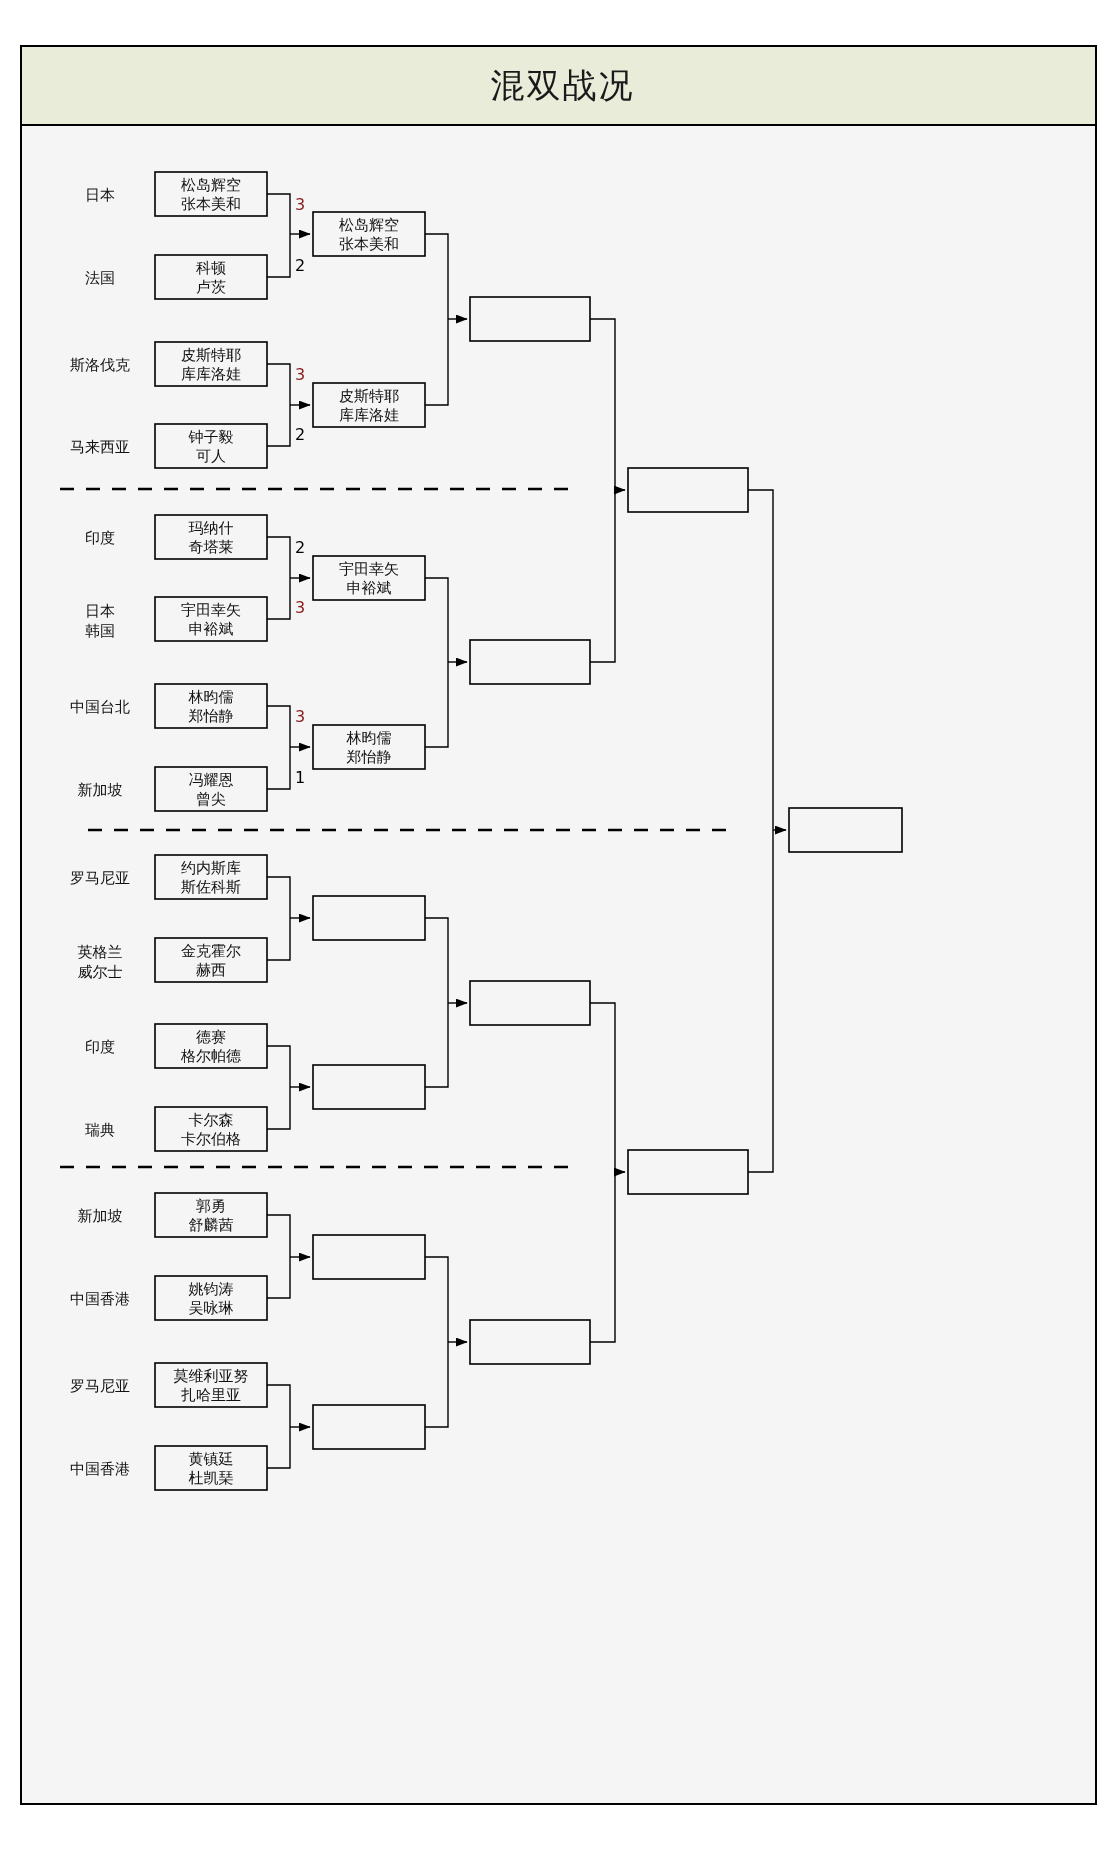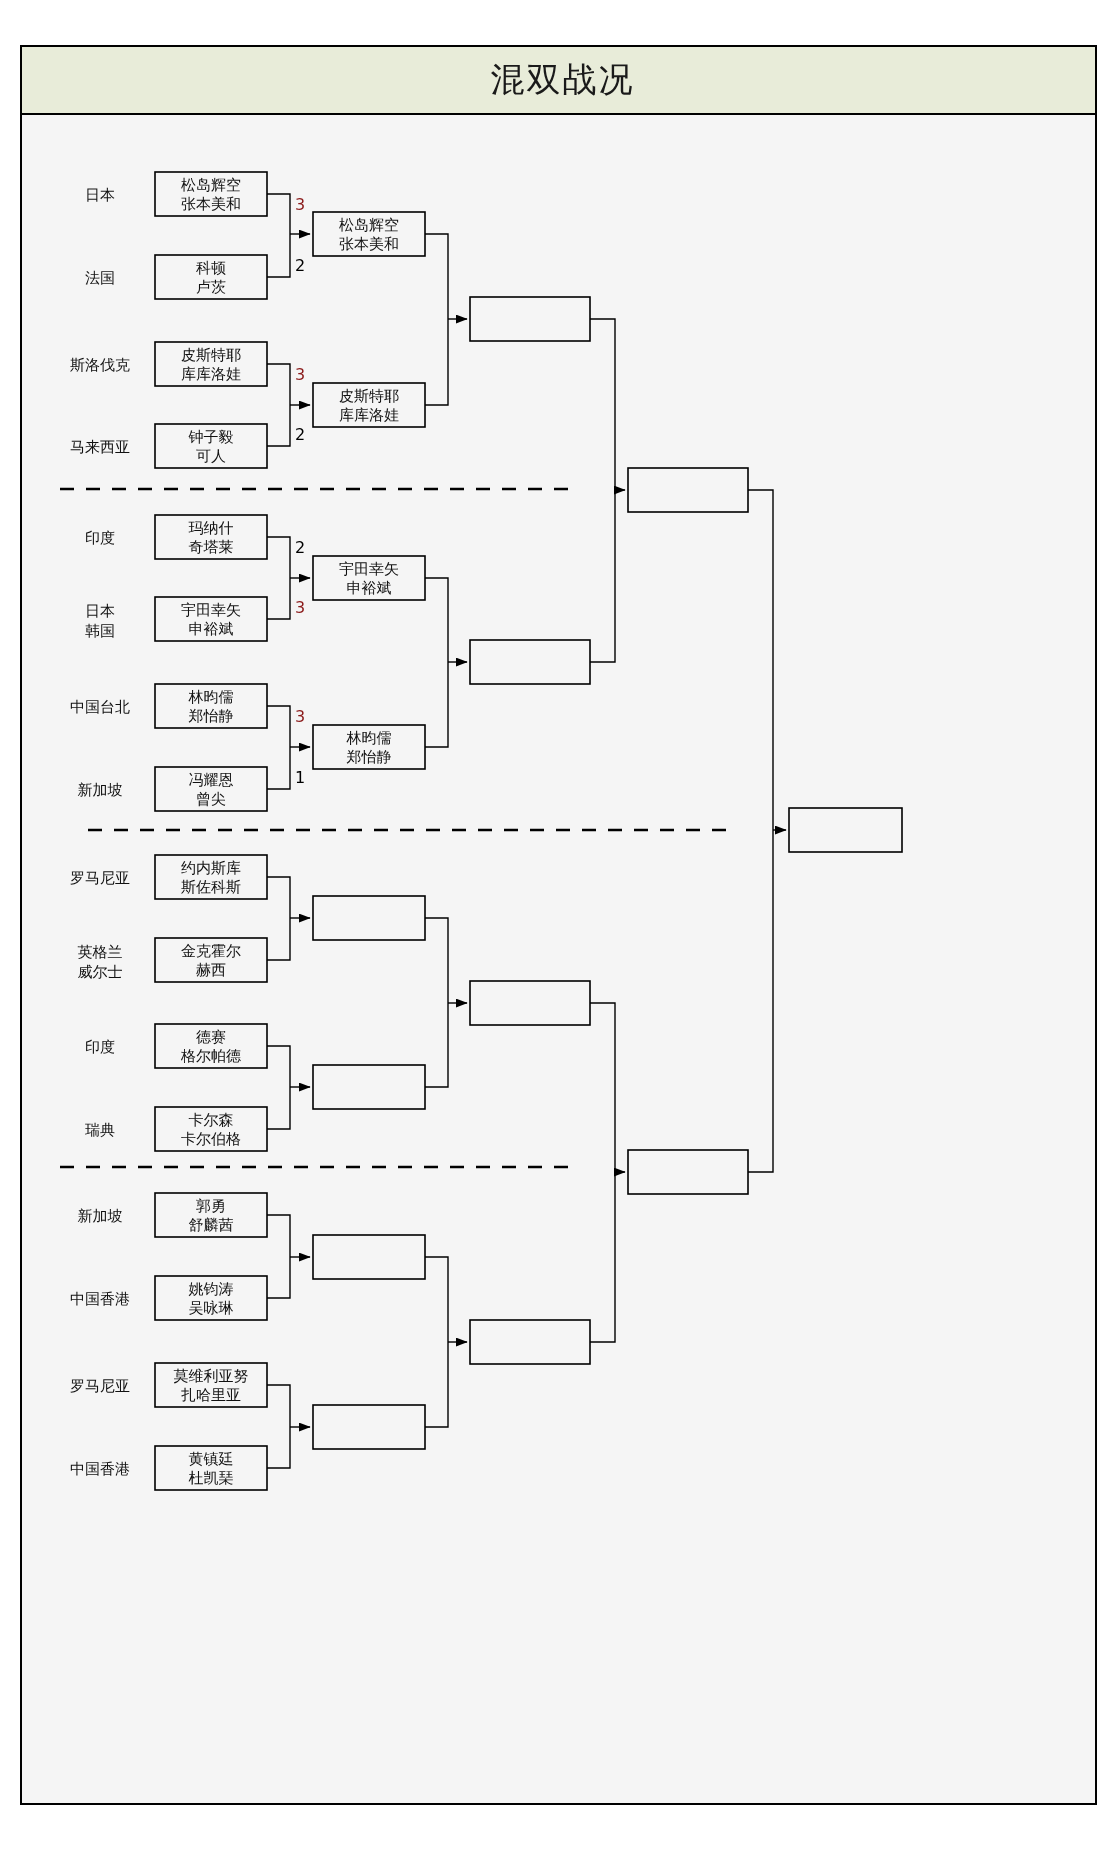--- a/index.html
+++ b/index.html
@@ -1,20 +1,20 @@
 <!DOCTYPE html>
 <html><head>
 <meta charset="utf-8">
 <style>
   html,body{margin:0;padding:0;background:#ffffff;}
   body{font-family:"DejaVu Sans","Liberation Sans",sans-serif;}
   #page{position:relative;width:1117px;height:1851px;background:#ffffff;}
   #frame{position:absolute;left:20px;top:45px;width:1077px;height:1760px;
          border:2px solid #000000;box-sizing:border-box;background:#f5f5f5;}
-  #titlebar{position:absolute;left:20px;top:45px;width:1077px;height:70px;
+  #titlebar{position:absolute;left:20px;top:45px;width:1077px;height:81px;
             background:#e8ecd9;border:2px solid #000000;box-sizing:border-box;
             display:flex;align-items:center;justify-content:center;padding-left:8px;}
   #titletext{font-size:34px;color:#1a1a1a;font-family:"DejaVu Serif","Liberation Serif",serif;letter-spacing:2px;}
   svg#bracket{position:absolute;left:0;top:0;width:1117px;height:1851px;overflow:visible;}
   .tbox{fill:#f5f5f5;stroke:#000000;stroke-width:1.6;}
   .tline1,.tline2{font-size:15px;fill:#111111;text-anchor:middle;
       font-family:"DejaVu Sans","Liberation Sans",sans-serif;}
   .country{font-size:15px;fill:#111111;text-anchor:middle;
       font-family:"DejaVu Sans","Liberation Sans",sans-serif;}
   .conn{stroke:#000000;stroke-width:1.4;fill:none;}

